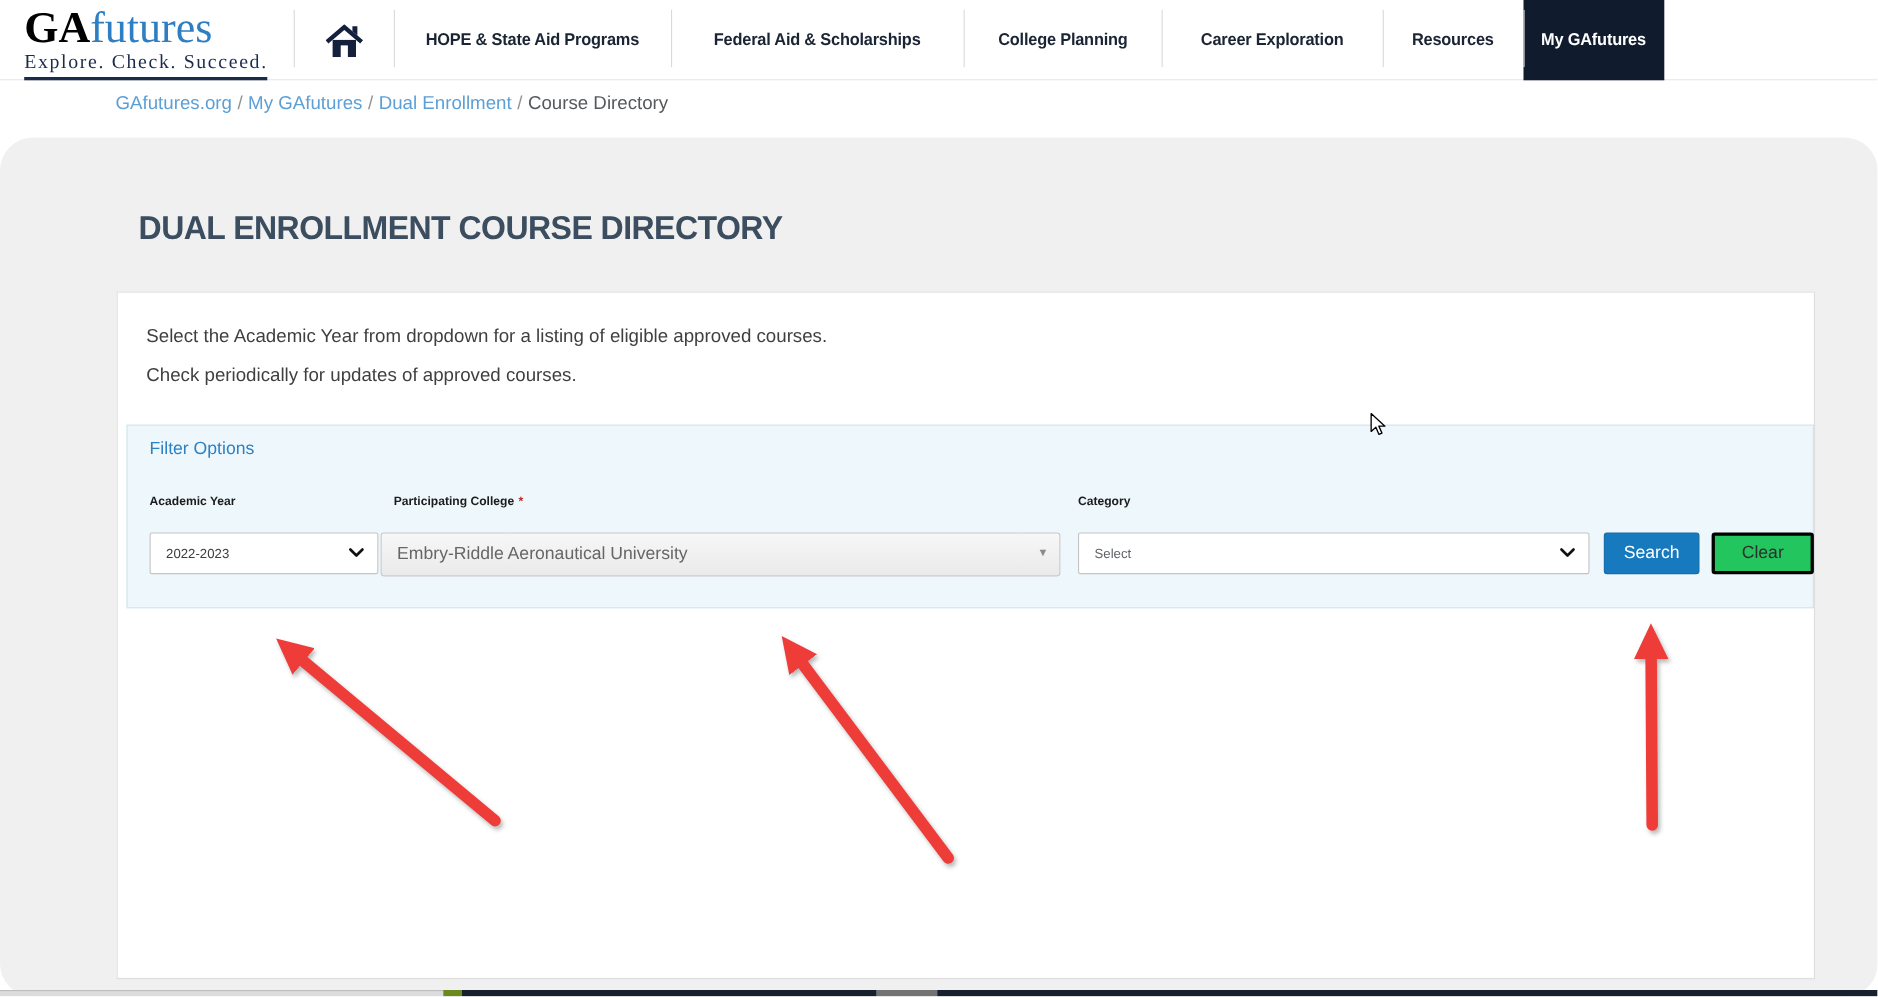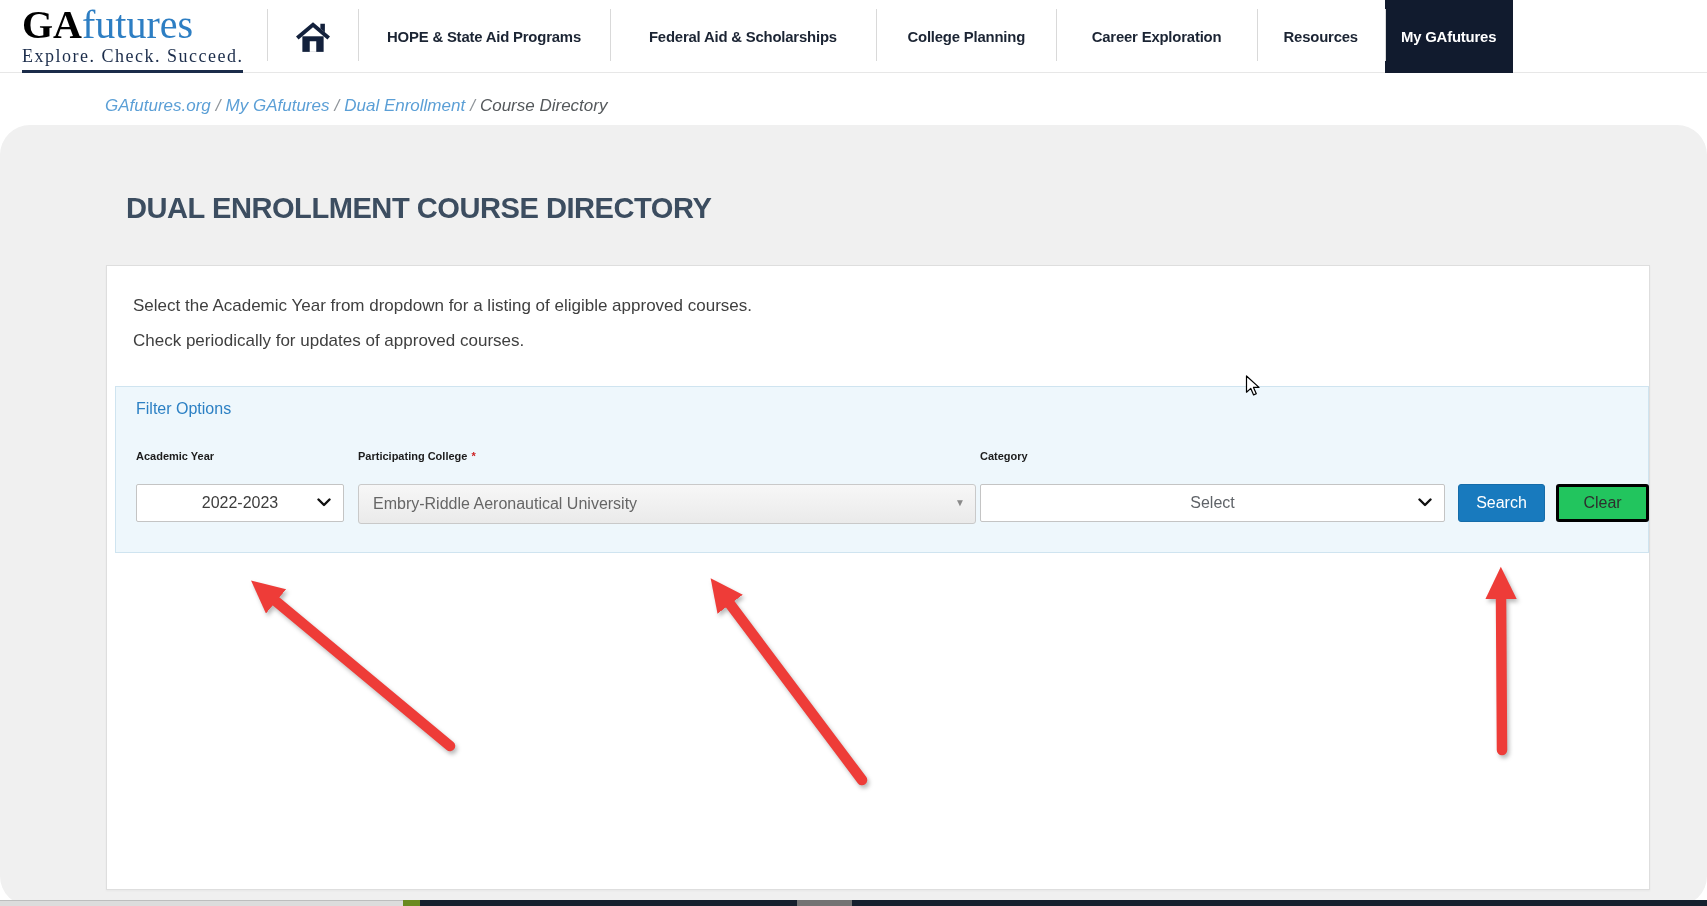--- a/index.html
+++ b/index.html
@@ -27,21 +27,21 @@
   .nav-item:nth-child(5){ width:201px; }
   .nav-item:nth-child(6){ width:128px; }
   .nav-item:nth-child(7){ width:128px; }
   .nav-item:nth-child(8){ width:155px; }
   .nav-label { font-size:15.5px; font-weight:700; color:#1b2433; letter-spacing:-0.2px; white-space:nowrap; transform:scaleX(.96); }
   .nav-item.active { background:#111b2e; }
   .nav-item.active .nav-label { color:#fff; }
   .home-icon svg { display:block; }
 
   
-  .breadcrumb-bar { position:absolute; left:0; top:82px; width:1707px; height:51px; background:#fff;font-style:italic; }
+  .breadcrumb-bar { position:absolute; left:0; top:70px; width:1707px; height:51px; background:#fff; }
   .breadcrumb { position:absolute; left:105px; top:14px; font-size:17px; }
   .crumb-link { color:#5b9fd6; cursor:pointer; }
   .crumb-sep { color:#8f9499; margin:0 5px; }
   .crumb-current { color:#55595c; }
 
   
   .main { position:absolute; left:0; top:125px; width:1707px; height:781px; background:#f0f0f0;border-radius:30px; }
   .page-title { position:absolute; left:126px; top:66px; font-size:30px; font-weight:700; color:#3c4d60; letter-spacing:-0.5px; transform:scaleX(.97); transform-origin:left; }
 
   .card { position:absolute; left:106px; top:140px; width:1544px; height:625px; background:#fff; border:1px solid #dedede; box-shadow:0 1px 2px rgba(0,0,0,.04); }
@@ -51,27 +51,27 @@
 
   
   .filter-panel { position:absolute; left:8px; top:120px; width:1534px; height:167px; background:#eef7fc; border:1px solid #cfe4f0; }
   .filter-heading { position:absolute; left:20px; top:13px; font-size:16px; color:#2c80c4; }
   .field-label { position:absolute; top:63px; font-size:11px; font-weight:700; color:#1c1c1c; }
   .lbl-year { left:20px; }
   .lbl-college { left:242px; }
   .lbl-category { left:864px; }
   .required-mark { color:#cc2222; font-weight:700; margin-left:4px; }
   .select-box { position:absolute; top:97px; height:38px; background:#fff; border:1px solid #c4c4c4; border-radius:2px;
-    display:flex; align-items:center; padding:0 14px; font-size:16px; color:#3d3d3d; cursor:pointer;justify-content:center; }
+    display:flex; align-items:center; padding:0 14px; font-size:12px; color:#3d3d3d; cursor:pointer; }
   .sel-year { left:20px; width:208px; }
   .sel-category { left:864px; width:465px; color:#5f6368; }
   .chevron-down { position:absolute; right:12px; top:13px; }
   .chevron-down svg { display:block; }
 
-  .dd-college { position:absolute; left:242px; top:97px; width:618px; height:40px;
+  .dd-college { position:absolute; left:230px; top:97px; width:618px; height:40px;
     background:linear-gradient(#f7f7f7,#eaeaea); border:1px solid #c9c9c9; border-radius:3px;
     display:flex; align-items:center; padding:13px 14px; font-size:16px; color:#666; cursor:pointer; }
   .dd-arrow { position:absolute; right:10px; top:12px; font-size:10px; color:#8a8a8a; }
 
   .btn { position:absolute; top:97px; height:38px; border-radius:3px; font-size:16px; display:flex; align-items:center; justify-content:center; cursor:pointer; }
   .btn-search { left:1342px; width:87px; background:#187abe; border:1px solid #156ca9; color:#fff; }
   .btn-clear { left:1440px; width:93px; background:#22c55e; border:3px solid #000000; color:#2e2e2e; }
 
   
   .annotations { position:absolute; left:0; top:0; width:1707px; height:906px; pointer-events:none; z-index:20; }

